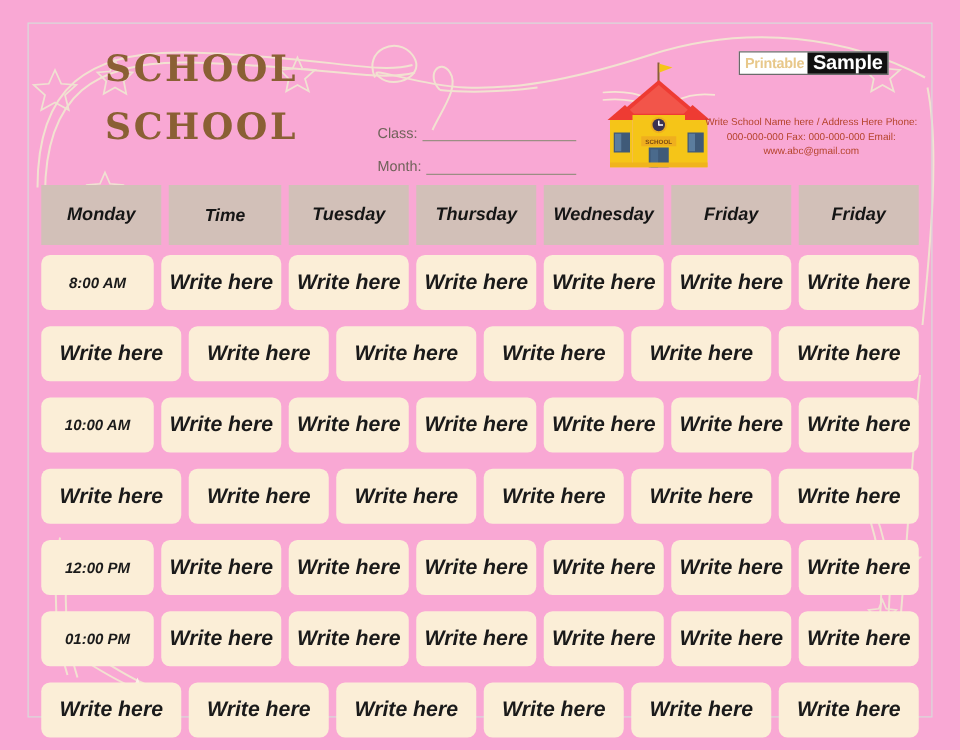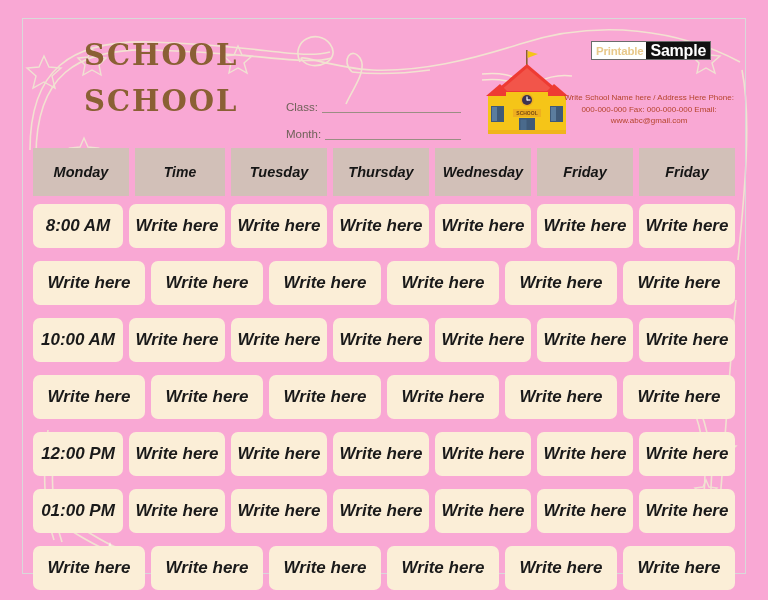--- a/index.html
+++ b/index.html
@@ -67,20 +67,21 @@
     position: absolute;
     left: 286px;
     top: 96px;
     width: 175px;
   }
   .field-row {
     display: flex;
     align-items: flex-end;
     margin-bottom: 10px;
     height: 17px;
+    margin-left: 16px;
   }
   .field-label {
     font-size: 11.5px;
     color: #6f6259;
     white-space: nowrap;
     margin-right: 4px;
     font-family: "Liberation Sans", sans-serif;
   }
   .field-blank {
     flex: 1;
@@ -182,21 +183,21 @@
     height: 44px;
     border-radius: 7px;
     justify-content: center;
     color: #1a1a1a;
     font-size: 17px;
     font-weight: bold;
     font-style: italic;
     font-family: "Liberation Sans", sans-serif;
   }
   .time-cell {
-    font-size: 17px;
+    font-size: 12px;
     font-style: italic;
   }
   .row-gap {
     height: 7px;
   }
 </style>
 </head>
 <body>
 
 <div class="page">

